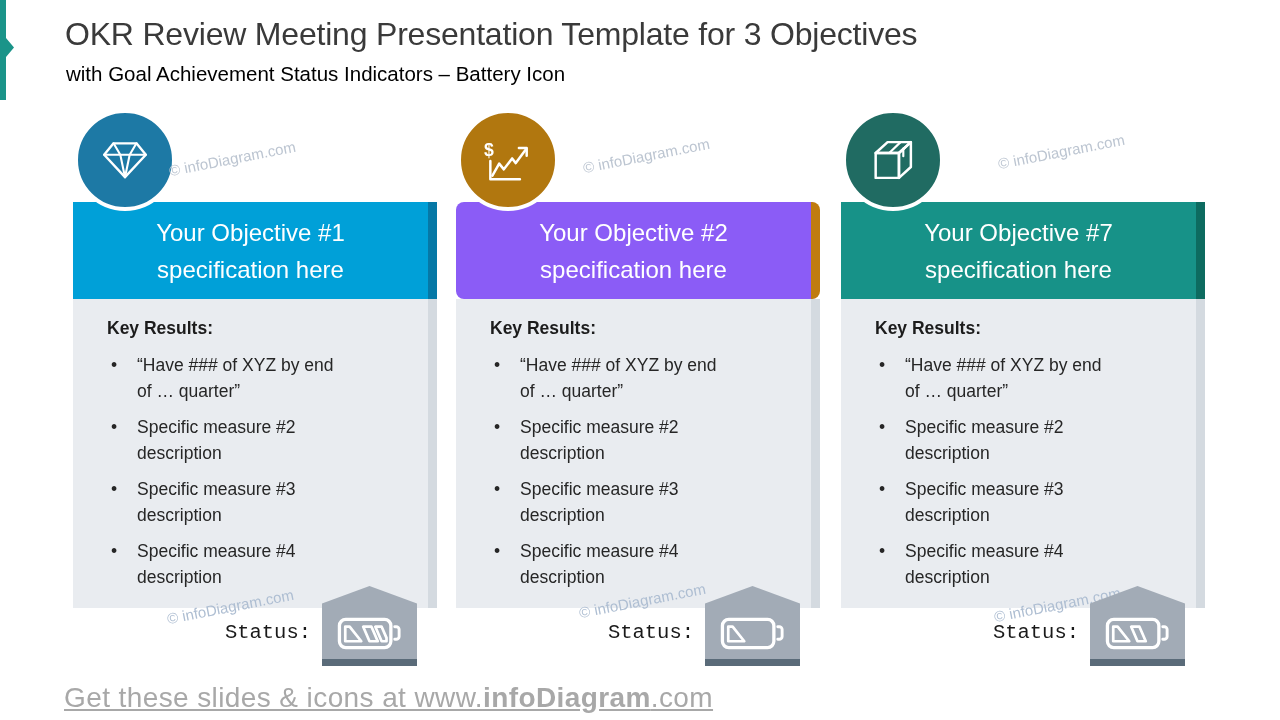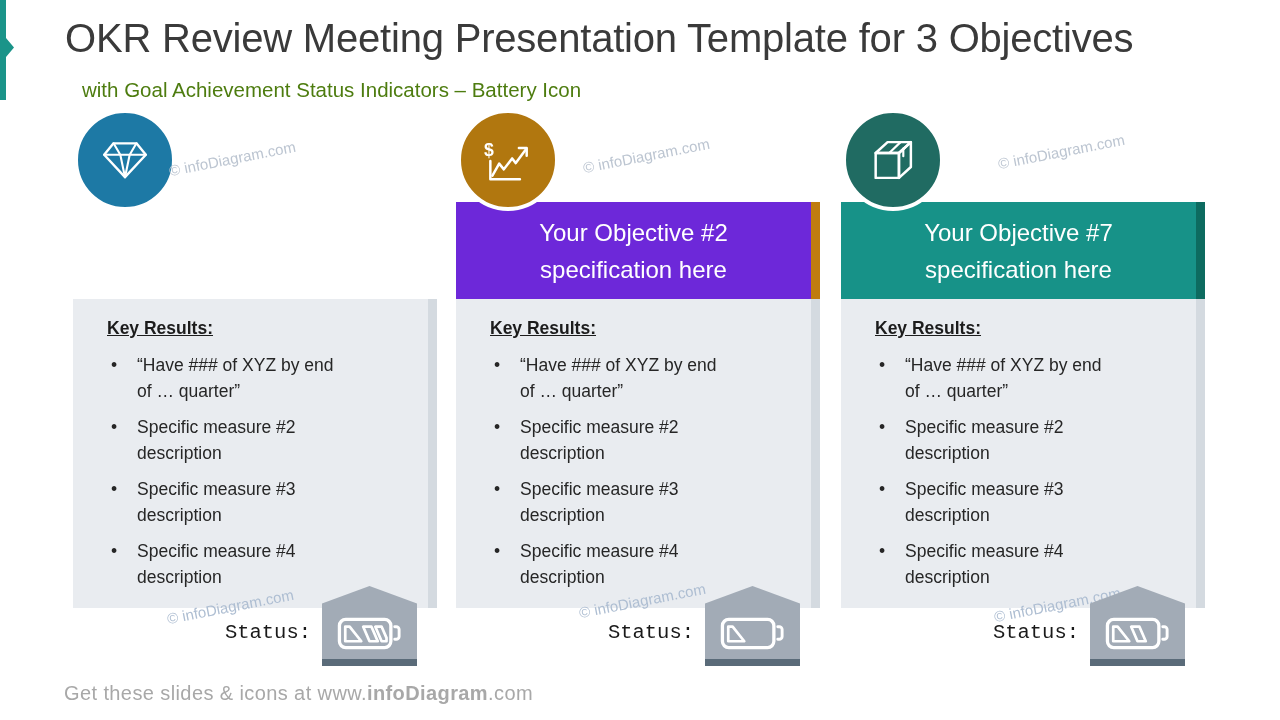--- a/index.html
+++ b/index.html
@@ -1,23 +1,23 @@
 <!DOCTYPE html>
 <html><head>
 <meta charset="utf-8">
 <style>
   html,body{margin:0;padding:0;background:#fff;}
   #slide{position:relative;width:1280px;height:720px;background:#ffffff;overflow:hidden;
          font-family:"Liberation Sans", sans-serif;}
 
   
   .ribbon{position:absolute;left:0;top:0;}
-  .slide-title{position:absolute;left:65px;top:16px;font-size:40px;color:#3a3a3a;
+  .slide-title{position:absolute;left:65px;top:16px;font-size:32px;color:#3a3a3a;
                letter-spacing:-0.2px;white-space:nowrap;}
-  .slide-subtitle{position:absolute;left:66px;top:78px;font-size:20.5px;color:#4d7c0f;white-space:nowrap;margin-left:16px;}
+  .slide-subtitle{position:absolute;left:66px;top:62px;font-size:20.5px;color:#000000;white-space:nowrap;}
 
   
   .watermark{position:absolute;font-size:15px;color:#bcc5d1;transform:rotate(-11deg);
              white-space:nowrap;z-index:5;}
   .wm1{left:168px;top:150px;}
   .wm2{left:582px;top:147px;}
   .wm3{left:997px;top:143px;}
   .wm4{left:166px;top:598px;color:#aebed2;}
   .wm5{left:578px;top:592px;color:#aebed2;}
   .wm6{left:993px;top:596px;color:#aebed2;}
@@ -30,35 +30,35 @@
                border:4px solid #ffffff;display:flex;align-items:center;justify-content:center;z-index:3;}
   .icon-circle svg{display:block;}
 
   .card-header{position:absolute;left:0;top:202px;width:355px;height:97px;
                border-right:9px solid #000;z-index:2;
                display:flex;align-items:center;justify-content:center;}
   .header-text{width:300px;text-align:center;color:#ffffff;font-size:24px;line-height:37px;}
 
   .card-body{position:absolute;left:0;top:299px;width:355px;height:309px;
              background:#e9ecf0;border-right:9px solid #d4dae0;z-index:1;}
-  .kr-heading{margin:19px 0 0 34px;font-size:17.5px;font-weight:bold;color:#1c1c1c;text-decoration:underline;}
+  .kr-heading{margin:19px 0 0 34px;font-size:17.5px;font-weight:bold;color:#1c1c1c;}
   .kr-list{list-style:none;margin:13px 0 0 0;padding:0 30px 0 36px;}
   .kr-list li{position:relative;padding-left:28px;margin-bottom:10px;font-size:17.5px;
               line-height:26px;color:#262626;width:215px;}
   .kr-list .blt{position:absolute;left:2px;top:0;}
 
   .status-label{position:absolute;top:621px;right:126px;font-size:20.5px;color:#1a1a1a;z-index:6;font-family:Liberation Mono, monospace;}
   .status-badge{position:absolute;left:249px;top:586px;width:95px;height:80px;z-index:7;
                 clip-path:polygon(0 22%,50% 0,100% 22%,100% 100%,0 100%);}
   .status-badge .battery{position:absolute;left:15px;top:24px;}
   .badge-strip{position:absolute;left:0;bottom:0;width:100%;height:7px;}
 
   
-  .footer{position:absolute;left:64px;top:682px;font-size:20px;letter-spacing:0.4px;
-          color:#a8a8a8;white-space:nowrap;}
+  .footer{position:absolute;left:64px;top:682px;font-size:28px;letter-spacing:0.4px;
+          color:#a8a8a8;white-space:nowrap;text-decoration:underline;}
   .footer .brand{font-weight:bold;}
 
   svg .stroke{fill:none;stroke:#ffffff;stroke-linejoin:round;stroke-linecap:round;}
 </style>
 </head>
 <body>
 
 <div id="slide">
 
   <svg class="ribbon" width="16" height="100">
@@ -69,20 +69,23 @@
   <div class="slide-subtitle">with Goal Achievement Status Indicators – Battery Icon</div>
 
   <div class="watermark wm1">© infoDiagram.com</div>
   <div class="watermark wm2">© infoDiagram.com</div>
   <div class="watermark wm3">© infoDiagram.com</div>
   <div class="watermark wm4">© infoDiagram.com</div>
   <div class="watermark wm5">© infoDiagram.com</div>
   <div class="watermark wm6">© infoDiagram.com</div>
 
   <div class="column col1">
+    <div class="card-header" style="background-color: rgb(0, 160, 216); border-right-color: rgb(6, 120, 166);">
+      <div class="header-text">Your Objective #1 specification here</div>
+    </div>
     <div class="card-body">
       <div class="kr-heading">Key Results:</div>
       <ul class="kr-list">
         <li><span class="blt">•</span><span>“Have ### of XYZ by end of … quarter”</span></li>
         <li><span class="blt">•</span><span>Specific measure #2 description</span></li>
         <li><span class="blt">•</span><span>Specific measure #3 description</span></li>
         <li><span class="blt">•</span><span>Specific measure #4 description</span></li>
       </ul>
     </div>
     <div class="icon-circle" style="background-color: rgb(29, 121, 165);">
@@ -98,21 +101,21 @@
         <path class="stroke" stroke-width="3" d="M59.5,16.5 h1.5 a3,3 0 0 1 3,3 v7 a3,3 0 0 1 -3,3 h-1.5"></path>
         <path class="stroke seg" stroke-width="2.8" d="M8.5,31.5 L8.5,16.5 L13,16.5 L25,31.5 Z"></path>
         <path class="stroke seg" stroke-width="2.8" d="M27,16.5 L35.5,16.5 L42,31.5 L33.5,31.5 Z"></path>
         <path class="stroke seg" stroke-width="2.8" d="M39.5,16.5 L46,16.5 L51,28 L51,31.5 L46,31.5 Z"></path>
       </svg>
       <div class="badge-strip" style="background-color: rgb(90, 107, 121);"></div>
     </div>
   </div>
 
   <div class="column col2">
-    <div class="card-header" style="background-color: #6d28d9; border-right-color: rgb(192, 124, 16);">
+    <div class="card-header" style="background-color: #8b5cf6; border-right-color: rgb(192, 124, 16); border-radius: 8px;">
       <div class="header-text">Your Objective #2 specification here</div>
     </div>
     <div class="card-body">
       <div class="kr-heading">Key Results:</div>
       <ul class="kr-list">
         <li><span class="blt">•</span><span>“Have ### of XYZ by end of … quarter”</span></li>
         <li><span class="blt">•</span><span>Specific measure #2 description</span></li>
         <li><span class="blt">•</span><span>Specific measure #3 description</span></li>
         <li><span class="blt">•</span><span>Specific measure #4 description</span></li>
       </ul>

